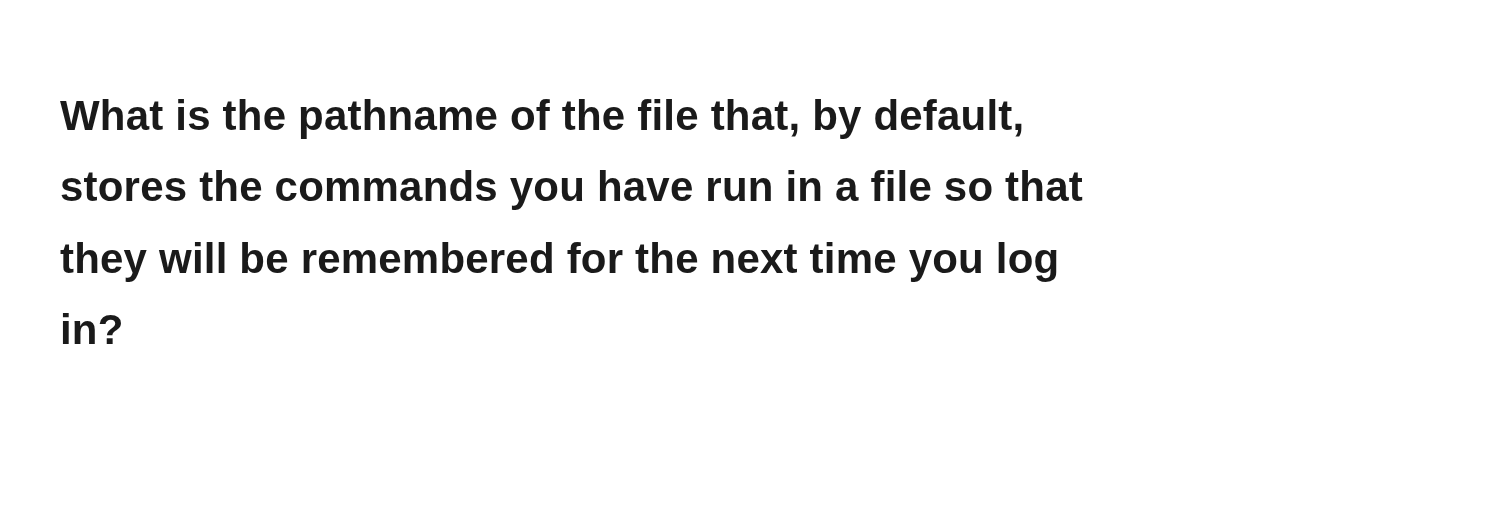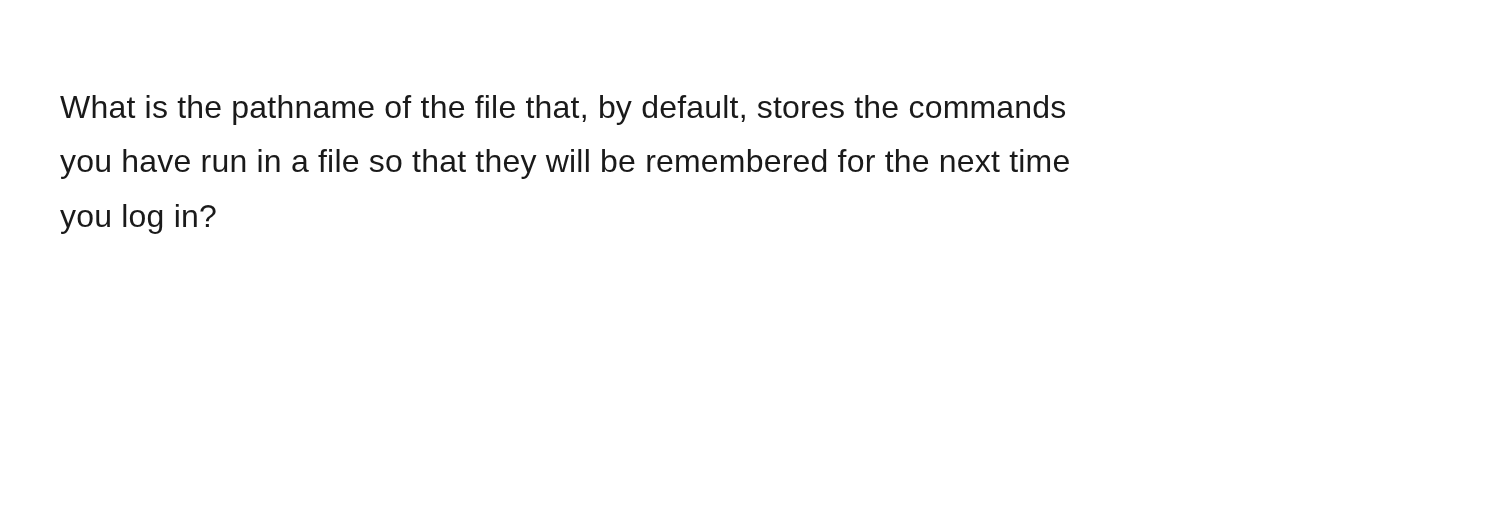--- a/index.html
+++ b/index.html
@@ -8,24 +8,24 @@
       box-sizing: border-box;
     }
     body {
       width: 1500px;
       height: 512px;
       background: #ffffff;
       font-family: -apple-system, BlinkMacSystemFont, "Segoe UI", Helvetica, Arial, sans-serif;
       padding: 80px 60px 60px 60px;
     }
     .question-text {
-      font-size: 32px;
+      font-size: 42px;
       line-height: 1.7;
       color: #1a1a1a;
-      font-weight: 400;
+      font-weight: 700;
       letter-spacing: 0.2px;
       max-width: 1040px;
     }
   </style>
 </head>
 <body>
 
 <div class="question-text">What is the pathname of the file that, by default, stores the commands you have run in a file so that they will be remembered for the next time you log in?</div>
 
 </body></html>

